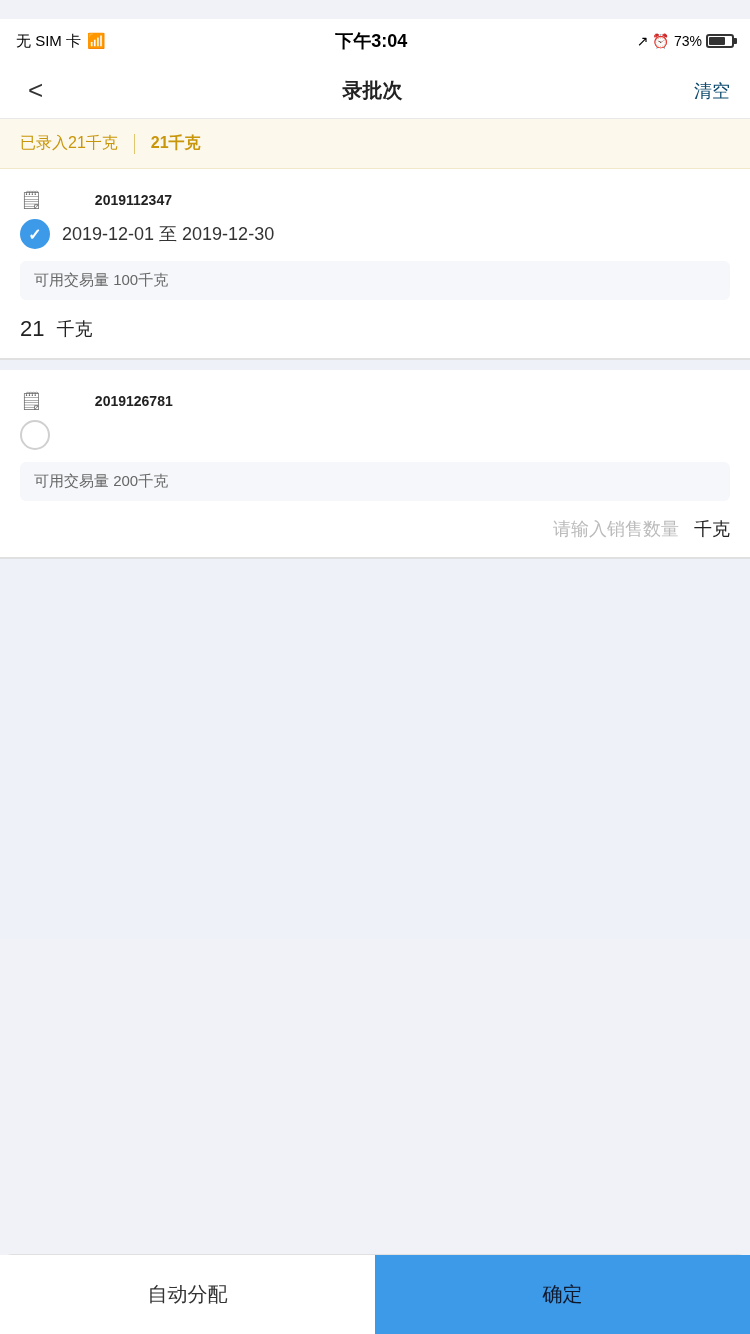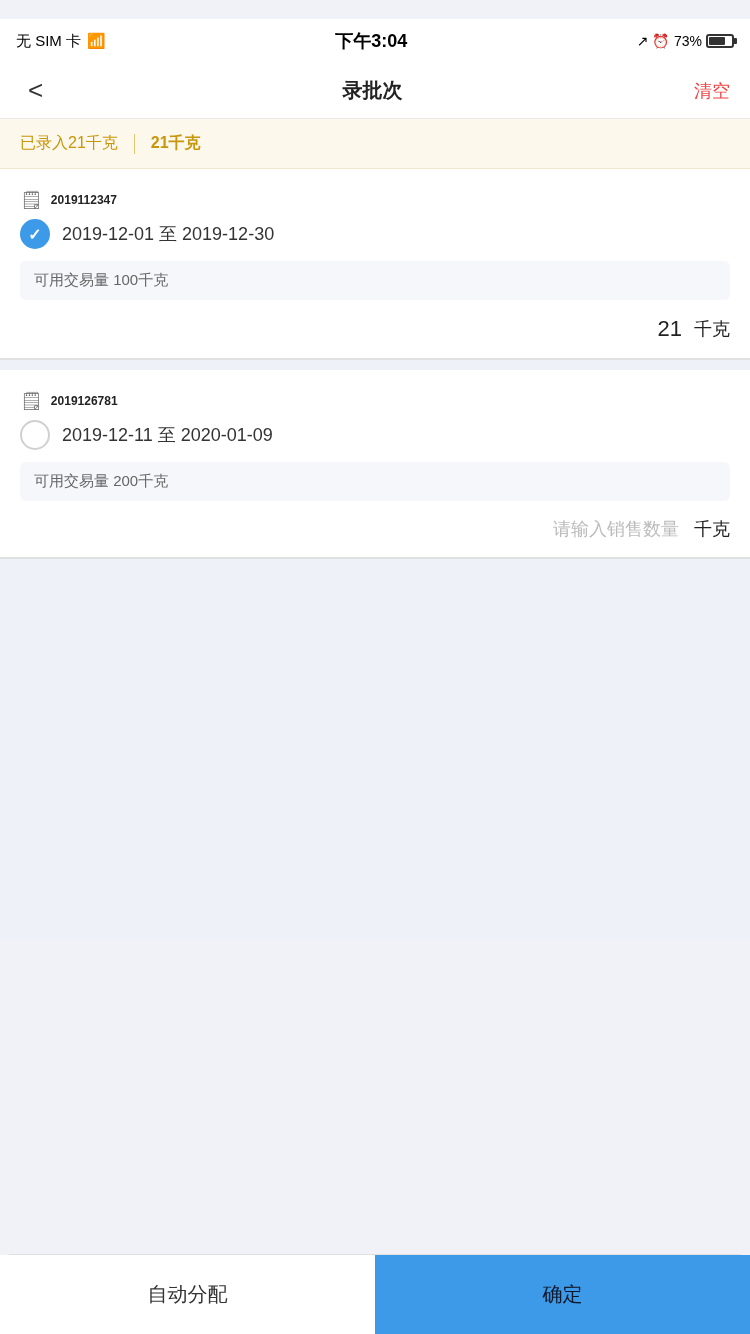--- a/index.html
+++ b/index.html
@@ -54,21 +54,21 @@
       cursor: pointer;
       padding: 4px 8px;
     }
     .nav-title {
       font-size: 20px;
       font-weight: 600;
       color: #222;
     }
     .nav-clear {
       font-size: 18px;
-      color: #ef4444;
+      color: #0c4a6e;
       cursor: pointer;
     }
 
     
     .summary-banner {
       background: #fdf8ec;
       padding: 14px 20px;
       display: flex;
       align-items: center;
       gap: 16px;
@@ -101,23 +101,24 @@
       display: flex;
       align-items: center;
       gap: 8px;
       margin-bottom: 8px;
     }
     .batch-id-icon {
       color: #666;
       font-size: 18px;
     }
     .batch-id {
-      font-size: 12px;
+      font-size: 14px;
       font-weight: 600;
       color: #222;
+      margin-left: 44px;
     }
 
     .batch-date-row {
       display: flex;
       align-items: center;
       gap: 12px;
       margin-bottom: 12px;
     }
     .radio-circle {
       width: 30px;
@@ -151,21 +152,20 @@
       color: #666;
       margin-bottom: 0;
     }
 
     
     .quantity-row {
       background: #fff;
       padding: 16px 20px;
       display: flex;
       align-items: center;
-      justify-content: flex-end;
       gap: 12px;
       border-bottom: 2px solid #e0e0e0;
     }
     .quantity-value {
       font-size: 22px;
       color: #222;
       font-weight: 500;
     }
     .quantity-unit {
       font-size: 18px;
@@ -299,21 +299,20 @@
 <div class="section-divider"></div>
 
 <div class="batch-card">
   <div class="batch-header">
     <span class="batch-id-icon">🗒</span>
     <span class="batch-id">2019126781</span>
   </div>
   <div class="batch-date-row">
     <div class="radio-circle">
     </div>
-    <span class="batch-date">2019-12-11 至 2020-01-09</span>
   </div>
   <div class="batch-available">可用交易量 200千克</div>
 </div>
 
 <div class="batch-input-row">
   <input class="quantity-input" type="number" placeholder="请输入销售数量" style="">
   <span class="input-unit">千克</span>
 </div>
 
 <div class="empty-area"></div>

